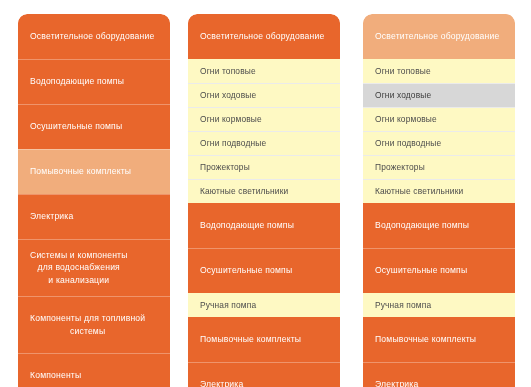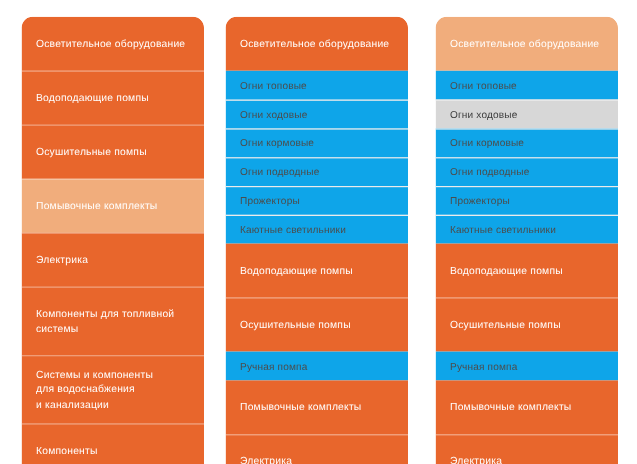--- a/index.html
+++ b/index.html
@@ -36,31 +36,32 @@
   }
 
   
   .row.cat{
     background:#e8662c;
     min-height:45px;
     color:#ffffff;
     font-size:8.6px;
     letter-spacing:.18px;
     line-height:1.42;
+    text-align:center;
   }
   .row.cat + .row.cat::before{
     content:"";position:absolute;left:0;right:0;top:0;height:1px;
     background:rgba(255,255,255,.30);
   }
   .row.cat.tall{min-height:57px;}
   .row.cat.hover{background:#f1ad7c;}
 
   
   .row.sub{
-    background:#0ea5e9;
+    background:#fef9c3;
     min-height:24px;
     color:#4c4c4c;
     font-size:8.4px;
     letter-spacing:.15px;
   }
   .row.sub + .row.sub::before{
     content:"";position:absolute;left:0;right:0;top:0;height:1px;
     background:#ebebeb;
   }
   .row.sub.active{background:#d7d7d7;color:#3c3c3c;}
@@ -88,27 +89,27 @@
         <div class="row cat">
           <span class="label">Осушительные помпы</span>
         </div>
         <div class="row cat hover">
           <span class="label">Помывочные комплекты</span>
         </div>
         <div class="row cat">
           <span class="label">Электрика</span>
         </div>
         <div class="row cat tall">
-          <span class="label">Компоненты для топливной
-системы</span>
-        </div>
-        <div class="row cat tall">
           <span class="label">Системы и компоненты
 для водоснабжения
 и канализации</span>
+        </div>
+        <div class="row cat tall">
+          <span class="label">Компоненты для топливной
+системы</span>
         </div>
         <div class="row cat">
           <span class="label">Компоненты</span>
         </div>
       </div>
   </div>
 
   <div class="menu col2">
     <div class="rows">
         <div class="row cat">

